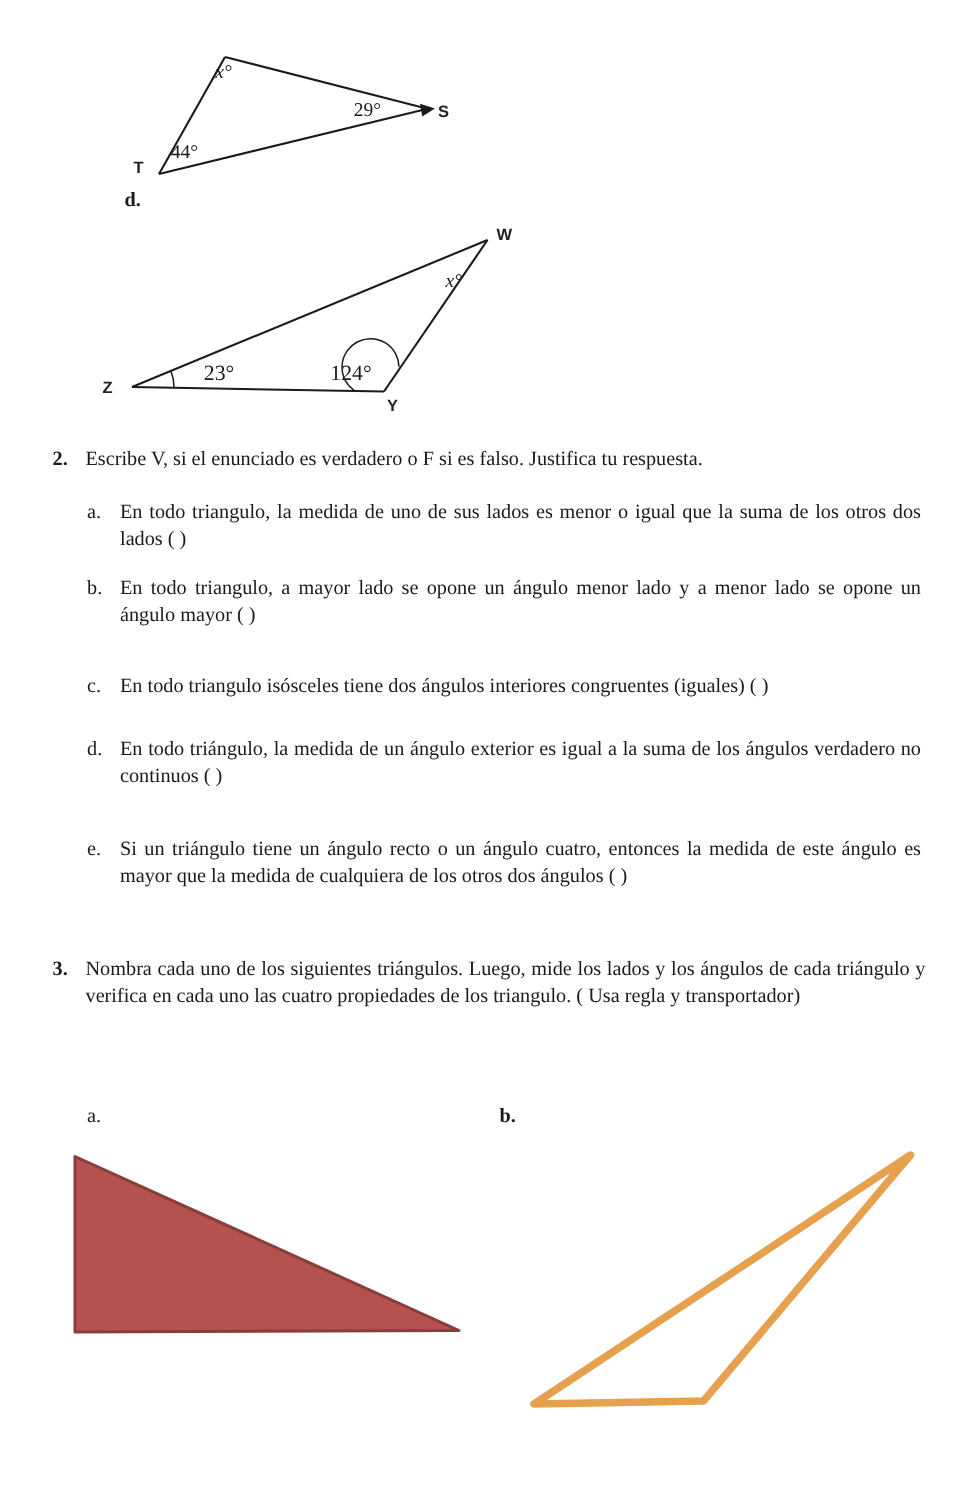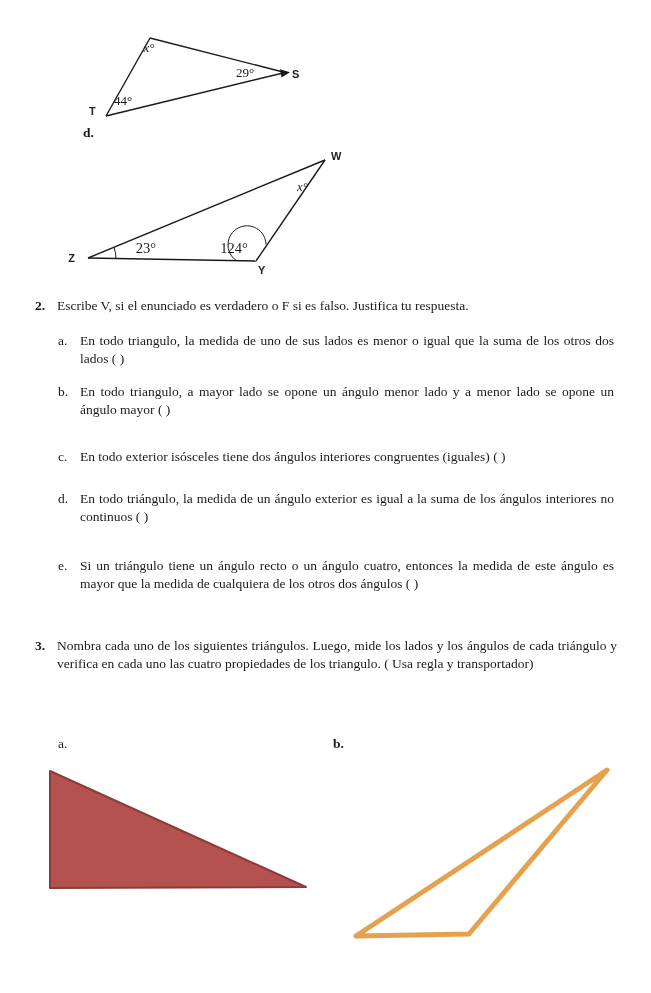--- a/index.html
+++ b/index.html
@@ -78,26 +78,26 @@
     <span class="txt">En todo triangulo, la medida de uno de sus lados es menor o igual que la suma de los otros dos lados ( )</span>
   </div>
 
   <div class="item-row line-sp" style="left:58px;top:383px;width:556px;">
     <span class="lbl">b.</span>
     <span class="txt">En todo triangulo, a mayor lado se opone un ángulo menor lado y  a menor lado se opone un ángulo mayor ( )</span>
   </div>
 
   <div class="item-row line-sp" style="left:58px;top:448px;width:556px;">
     <span class="lbl">c.</span>
-    <span class="txt">En todo exterior isósceles tiene dos ángulos interiores congruentes (iguales) ( )</span>
+    <span class="txt">En todo triangulo isósceles tiene dos ángulos interiores congruentes (iguales) ( )</span>
   </div>
 
   <div class="item-row line-sp" style="left:58px;top:490px;width:556px;">
     <span class="lbl">d.</span>
-    <span class="txt">En todo triángulo, la medida de un ángulo exterior es igual a la suma de los ángulos interiores no continuos ( )</span>
+    <span class="txt">En todo triángulo, la medida de un ángulo exterior es igual a la suma de los ángulos verdadero no continuos ( )</span>
   </div>
 
   <div class="item-row line-sp" style="left:58px;top:557px;width:556px;">
     <span class="lbl">e.</span>
     <span class="txt">Si un triángulo tiene un ángulo recto o un ángulo cuatro, entonces la medida de este ángulo es mayor que la medida de cualquiera de los otros dos ángulos ( )</span>
   </div>
 
   <div class="q-row line-sp" style="left:35px;top:637px;width:582px;">
     <span class="num">3.</span>
     <span class="body just">Nombra cada uno de los siguientes triángulos. Luego, mide los lados  y los ángulos de cada triángulo y verifica en cada uno las cuatro propiedades de los triangulo.   ( Usa regla y transportador)</span>

